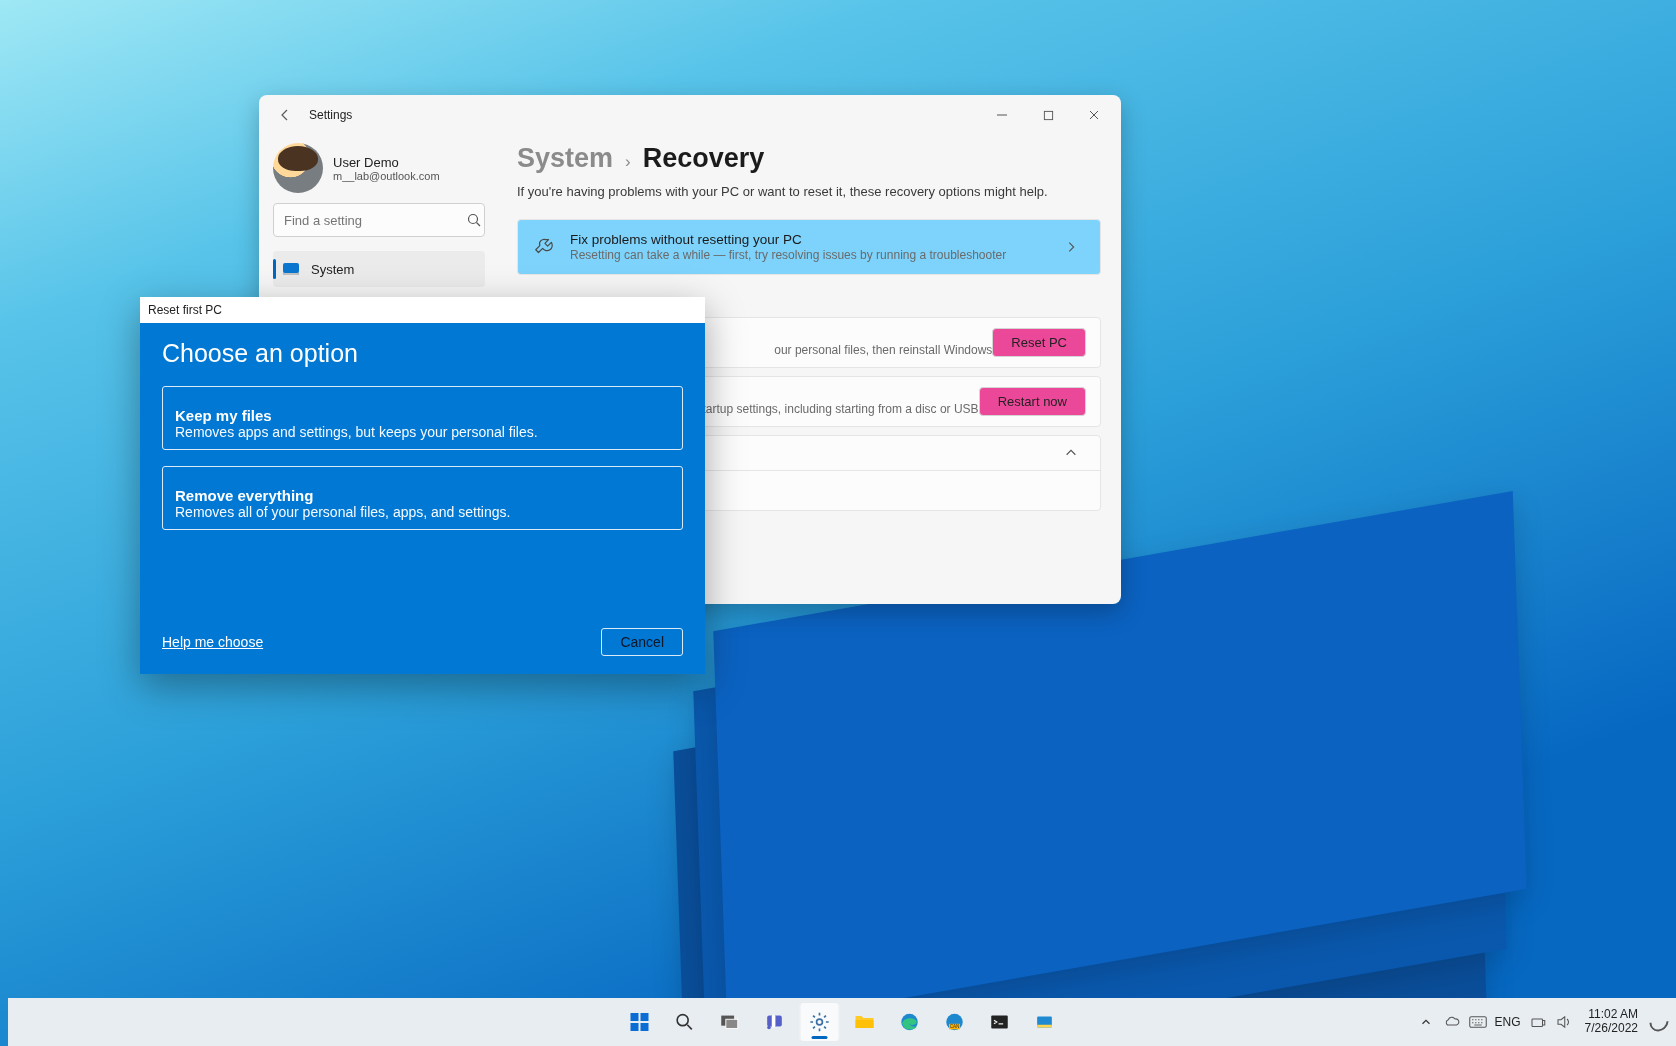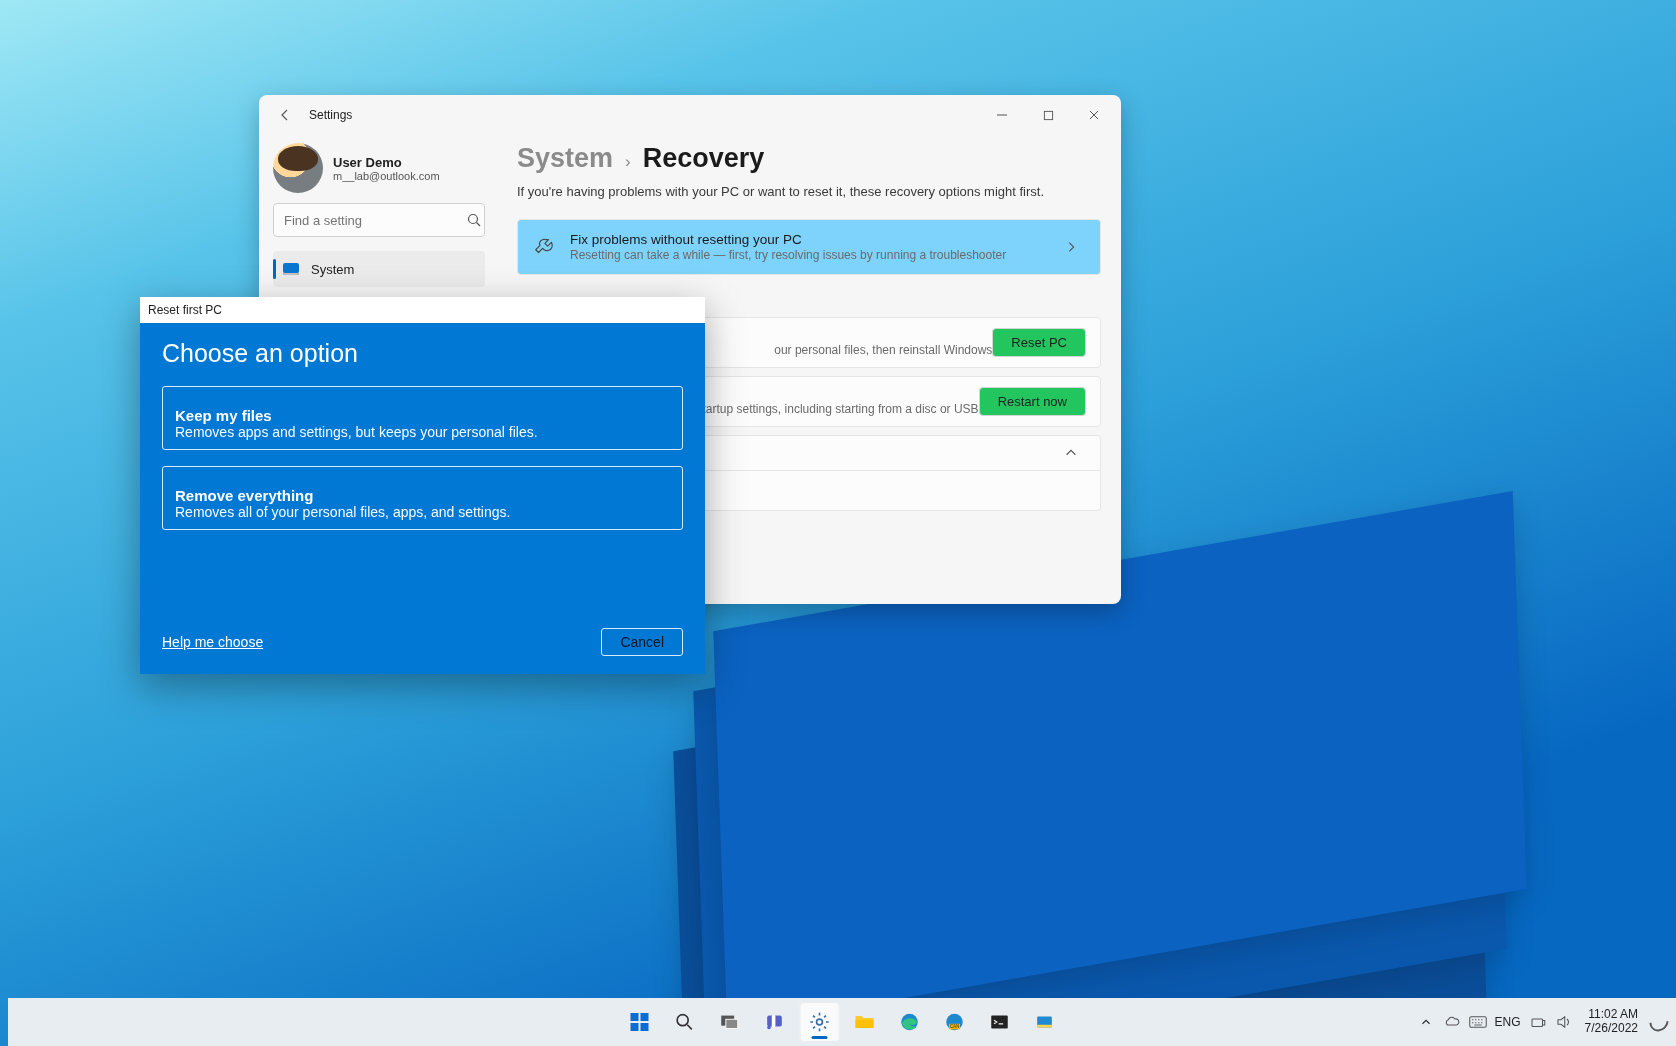--- a/index.html
+++ b/index.html
@@ -26,21 +26,21 @@
   .back-arrow { width:24px; height:24px; display:flex; align-items:center; justify-content:center; color:#5a5a5a; border-radius:4px; }
   .title-text { font-size:12px; color:#222; margin-left:12px; }
   .title-spacer { flex:1; }
   .win-btn { width:46px; height:36px; display:flex; align-items:center; justify-content:center; color:#555; }
 
   .settings-body { flex:1; display:flex; }
   .sidebar { width:238px; padding:6px 12px 0 14px; display:flex; flex-direction:column; }
   .user-block { display:flex; align-items:center; gap:10px; padding:2px 0 10px 0; }
   .avatar { width:50px; height:50px; border-radius:50%; background: radial-gradient(circle at 35% 30%, #f3c488 0 22%, #ffd89a 23% 40%, transparent 41%), #787d82; position:relative; overflow:hidden; }
   .avatar::after { content:""; position:absolute; left:10%; top:6%; width:80%; height:50%; border-radius:50% 50% 45% 45%; background:#4a3320; }
-  .user-name { font-size:13px; font-weight:700; color:#222; }
+  .user-name { font-size:13px; font-weight:400; color:#222; }
   .user-email { font-size:11px; color:#555; }
   .search-box { display:flex; align-items:center; height:34px; border:1px solid #d0d0d0; border-radius:4px; background:#fcfcfc; padding:0 8px 0 10px; gap:6px; }
   .search-box input { flex:1; border:none; outline:none; background:transparent; font-size:13px; color:#333; }
   .search-ico { width:16px; height:16px; color:#555; }
   .side-list { margin-top:14px; }
   .side-item { display:flex; align-items:center; gap:12px; height:36px; padding:0 10px; border-radius:4px; font-size:13px; color:#222; background:#ecebeb; position:relative; }
   .side-item .bar { position:absolute; left:0; top:8px; bottom:8px; width:3px; border-radius:2px; background:#0067c0; }
   .side-ico { width:16px; height:12px; border-radius:2px; background:#0a76cf; box-shadow: inset 0 -2px 0 #c1c1c1; }
 
   .content { flex:1; padding:8px 20px 14px 20px; overflow:hidden; }
@@ -49,21 +49,21 @@
   .crumb-sep { font-size:17px; color:#8b8b8b; }
   .crumb-current { font-size:27px; color:#1b1b1b; font-weight:600; }
   .intro { font-size:13px; color:#3a3a3a; margin-top:10px; margin-bottom:20px; }
 
   .card { border:1px solid #e5e5e5; background:#7dd3fc; border-radius:4px; padding:12px 14px; display:flex; align-items:center; gap:14px; margin-bottom:14px; }
   .card-ico { width:24px; height:24px; color:#4a4a4a; display:flex; align-items:center; justify-content:center; }
   .card-main { flex:1; min-width:0; }
   .card-title { font-size:13.5px; color:#1a1a1a; }
   .card-sub { font-size:12px; color:#6a6a6a; margin-top:1px; white-space:nowrap; overflow:hidden; text-overflow:ellipsis; }
   .card-action { font-size:12px; color:#555; padding:0 8px; }
-  .btn-outline { border:1px solid #d5d5d5; background:#22c55e; border-radius:4px; padding:6px 18px; font-size:13px; color:#222; cursor:pointer; }
+  .btn-outline { border:1px solid #d5d5d5; background:#ec4899; border-radius:4px; padding:6px 18px; font-size:13px; color:#222; cursor:pointer; }
 
   .row-card { border:1px solid #e5e5e5; border-radius:4px; background:#fcfcfc; margin-bottom:8px; }
   .row-inner { display:flex; align-items:flex-end; padding:10px 14px; }
   .row-main { flex:1; min-width:0; }
 
   
   .dialog {
     position:absolute; left:140px; top:297px; width:565px; height:377px;
     box-shadow: 0 12px 36px rgba(0,0,0,.35); border-radius:0; overflow:hidden;
   }
@@ -152,21 +152,21 @@
         </div>
       </div>
     </div>
 
     <div class="content">
       <div class="crumb-row">
         <span class="crumb-parent">System</span>
         <span class="crumb-sep">›</span>
         <span class="crumb-current">Recovery</span>
       </div>
-      <div class="intro">If you're having problems with your PC or want to reset it, these recovery options might first.</div>
+      <div class="intro">If you're having problems with your PC or want to reset it, these recovery options might help.</div>
 
       <div class="card">
         <div class="card-ico">
           <svg width="22" height="22" viewBox="0 0 24 24">
                 <path d="M14 4a5 5 0 0 0-6.5 6.5L3 15l3 3 4.5-4.5A5 5 0 0 0 20 7l-4 4-3-3 4-4z" fill="none" stroke="currentColor" stroke-width="1.3" stroke-linejoin="round"></path>
               </svg>
         </div>
         <div class="card-main">
           <div class="card-title">Fix problems without resetting your PC</div>
           <div class="card-sub">Resetting can take a while — first, try resolving issues by running a troubleshooter</div>

